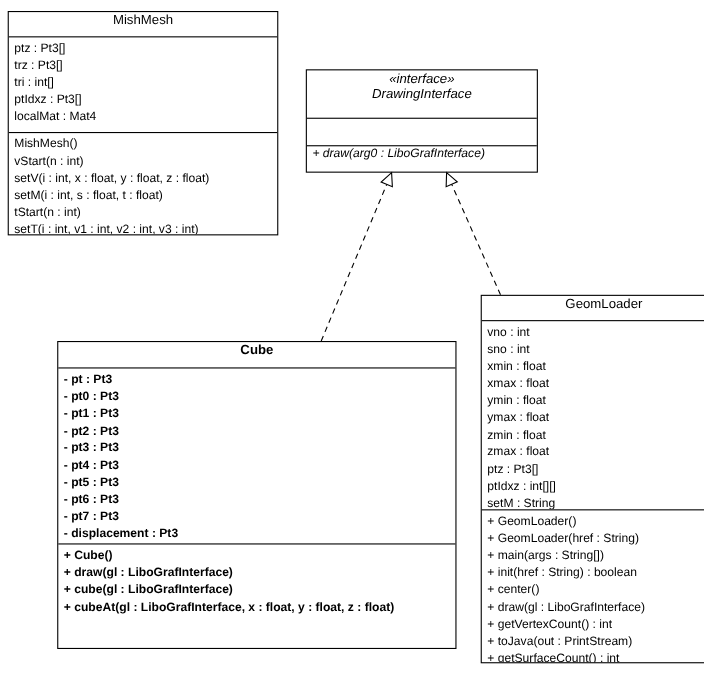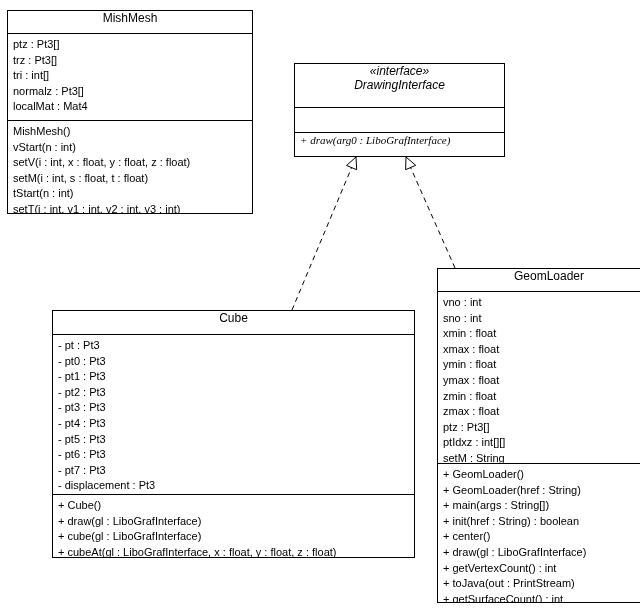--- a/index.html
+++ b/index.html
@@ -71,45 +71,45 @@
 <body>
 
 <div class="uml-class" style="left:7px; top:10px; width:246px; height:204px;">
   <div class="compartment title-compartment" style="height:22px; flex:0 0 22px;">
     <span>MishMesh</span>
   </div>
   <div class="compartment members" style="height:87px; flex:0 0 87px;">
       <div class="member">ptz : Pt3[]</div>
       <div class="member">trz : Pt3[]</div>
       <div class="member">tri : int[]</div>
-      <div class="member">normalz : Pt3[]</div>
+      <div class="member">ptIdxz : Pt3[]</div>
       <div class="member">localMat : Mat4</div>
     </div>
   <div class="compartment members grow">
       <div class="member">MishMesh()</div>
       <div class="member">vStart(n : int)</div>
       <div class="member">setV(i : int, x : float, y : float, z : float)</div>
       <div class="member">setM(i : int, s : float, t : float)</div>
       <div class="member">tStart(n : int)</div>
       <div class="member">setT(i : int, v1 : int, v2 : int, v3 : int)</div>
     </div>
 </div>
 
-<div class="uml-class" style="left:294px; top:63px; width:211px; height:94px;">
+<div class="uml-class" style="left:278px; top:63px; width:211px; height:94px;">
   <div class="compartment title-compartment italic" style="height:43px; flex:0 0 43px;">
     <span>«interface»</span>
     <span>DrawingInterface</span>
   </div>
   <div class="compartment members" style="height:25px; flex:0 0 25px;"></div>
-  <div class="compartment members grow italic" style="padding-top:0;font-family:Liberation Serif, serif;">
+  <div class="compartment members grow italic" style="padding-top:0;">
       <div class="member">+ draw(arg0 : LiboGrafInterface)</div>
     </div>
 </div>
 
-<div class="uml-class" style="left:52px; top:310px; width:363px; height:248px;">
+<div class="uml-class" style="left:52px; top:310px; width:363px; height:280px;font-weight:bold;">
   <div class="compartment title-compartment" style="height:23px; flex:0 0 23px;">
     <span>Cube</span>
   </div>
   <div class="compartment members" style="height:160px; flex:0 0 160px;">
       <div class="member">- pt : Pt3</div>
       <div class="member">- pt0 : Pt3</div>
       <div class="member">- pt1 : Pt3</div>
       <div class="member">- pt2 : Pt3</div>
       <div class="member">- pt3 : Pt3</div>
       <div class="member">- pt4 : Pt3</div>

